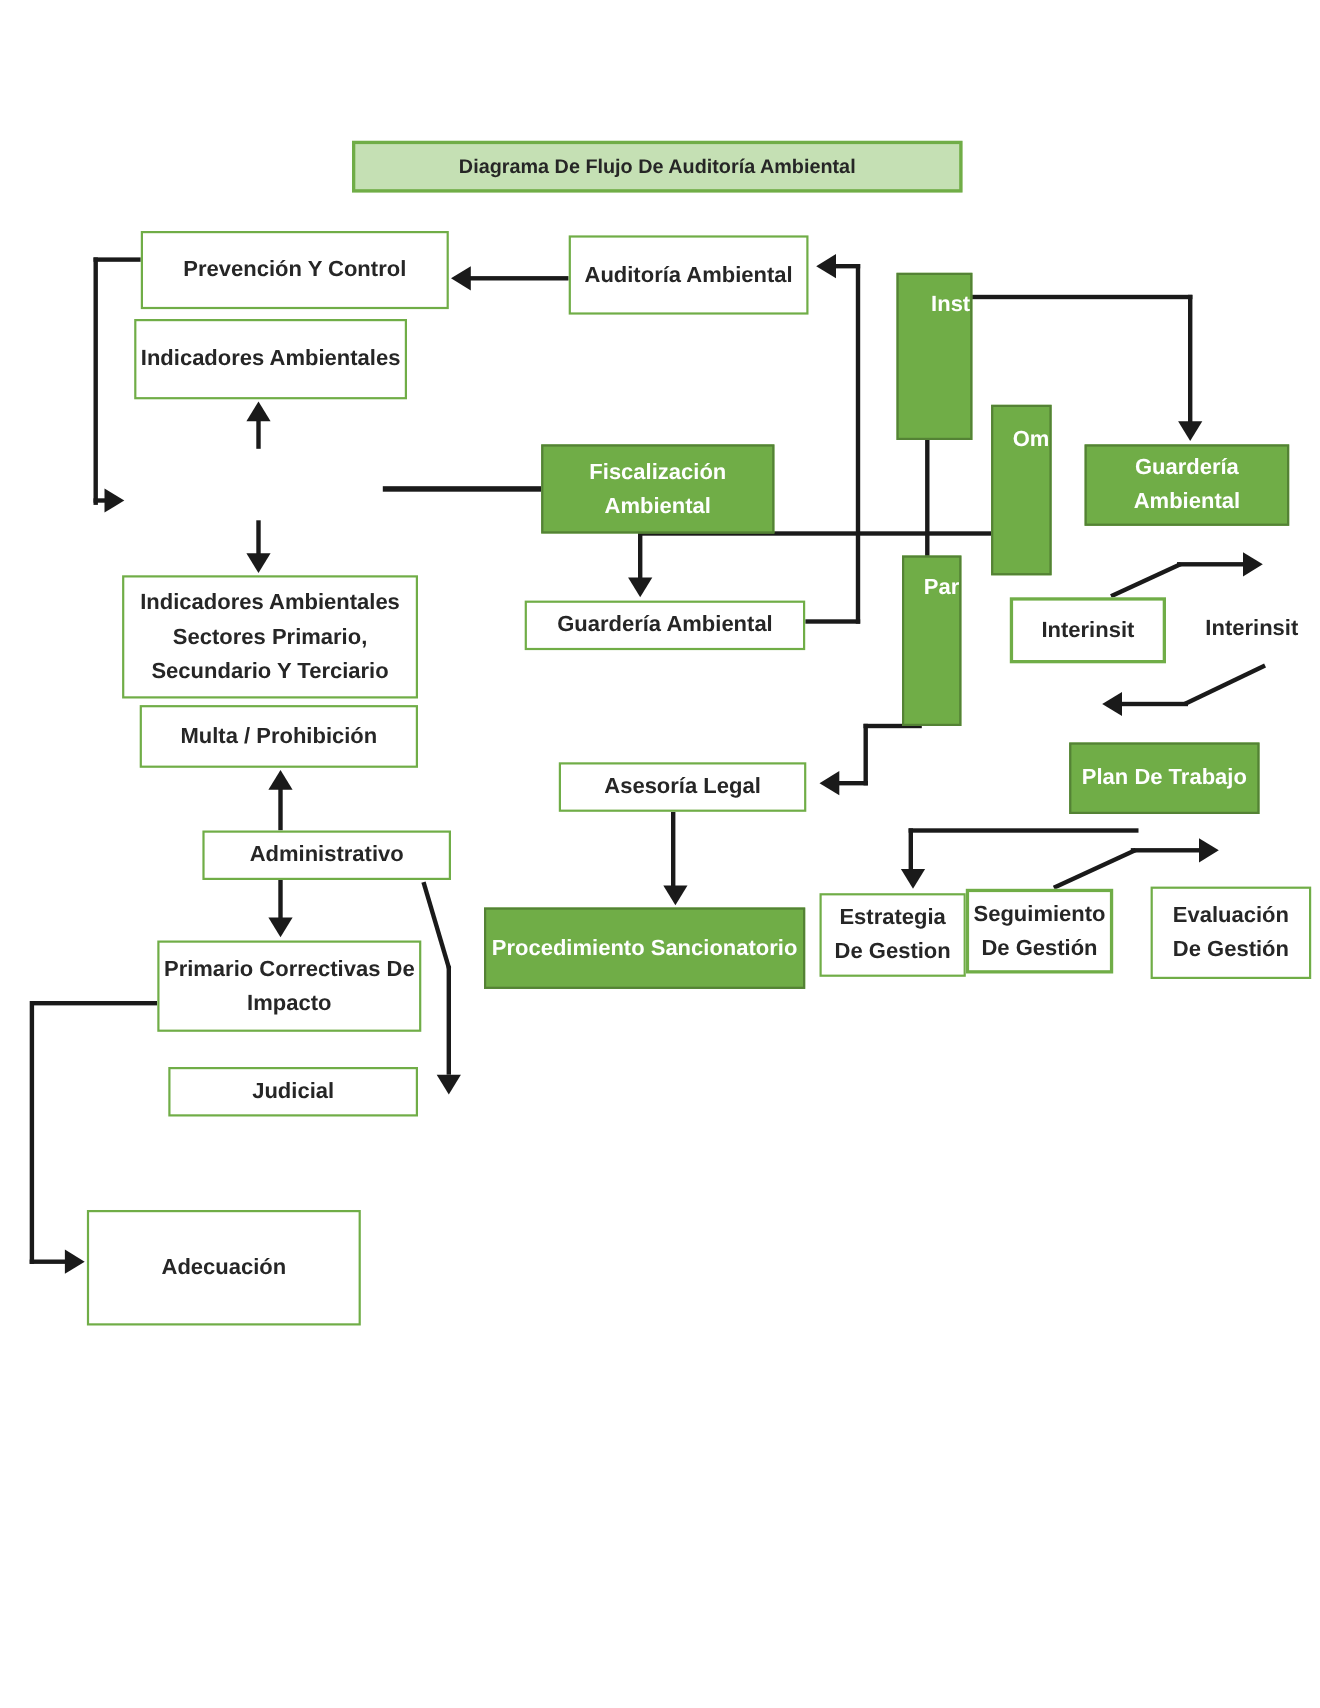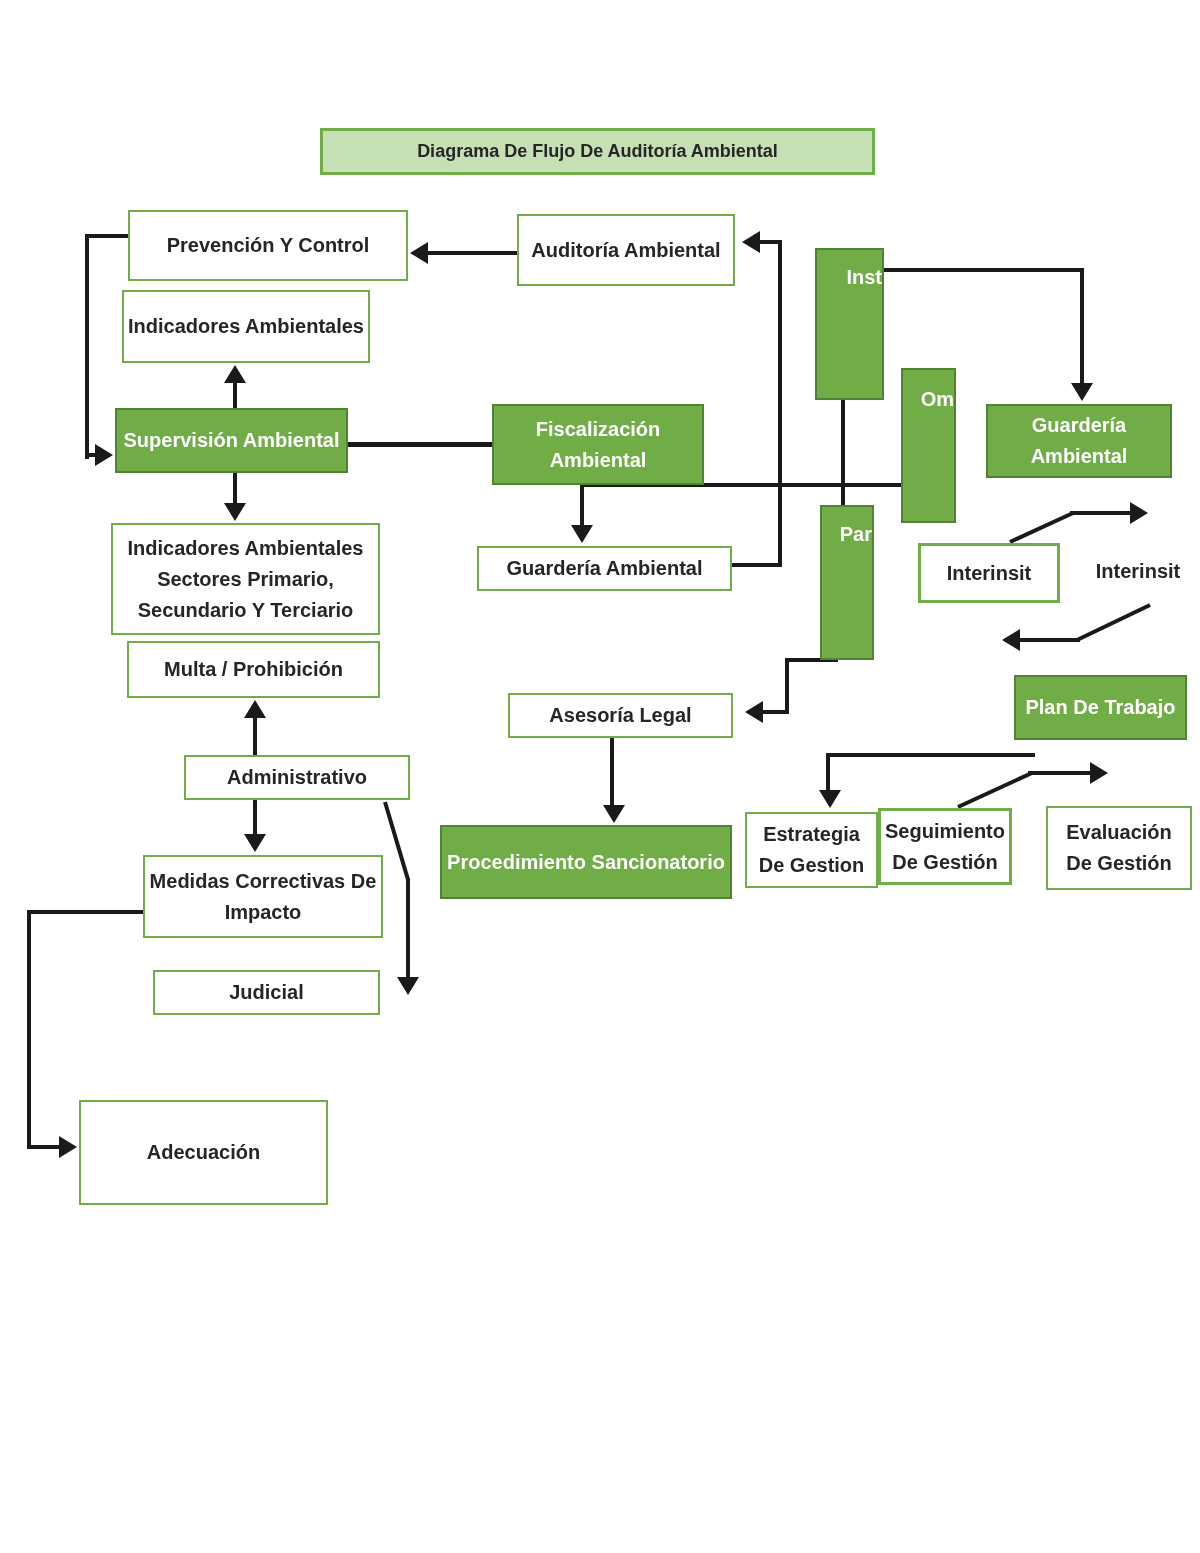--- a/index.html
+++ b/index.html
@@ -110,23 +110,20 @@
   </div>
 
   <div class="node" style="left:517px;top:214px;width:218px;height:72px">
     <span>Auditoría Ambiental</span>
   </div>
 
   <div class="node" style="left:122px;top:290px;width:248px;height:73px">
     <span>Indicadores Ambientales</span>
   </div>
 
-  <div class="node filled" style="left:115px;top:408px;width:233px;height:65px">
-    <span>Supervisión Ambiental</span>
-  </div>
 
   <div class="node filled" style="left:492px;top:404px;width:212px;height:81px">
     <span>Fiscalización
 Ambiental</span>
   </div>
 
   <div class="node filled vbox" style="left:815px;top:248px;width:69px;height:152px">
     <span>Inst</span>
   </div>
 
@@ -163,41 +160,41 @@
 
   <div class="node" style="left:127px;top:641px;width:253px;height:57px">
     <span>Multa / Prohibición</span>
   </div>
 
   <div class="node" style="left:184px;top:755px;width:226px;height:45px">
     <span>Administrativo</span>
   </div>
 
   <div class="node" style="left:143px;top:855px;width:240px;height:83px">
-    <span>Medidas Correctivas De
+    <span>Primario Correctivas De
 Impacto</span>
   </div>
 
   <div class="node" style="left:153px;top:970px;width:227px;height:45px">
     <span>Judicial</span>
   </div>
 
   <div class="node" style="left:79px;top:1100px;width:249px;height:105px">
     <span>Adecuación</span>
   </div>
 
   <div class="node" style="left:508px;top:693px;width:225px;height:45px">
     <span>Asesoría Legal</span>
   </div>
 
   <div class="node filled" style="left:440px;top:825px;width:292px;height:74px">
     <span>Procedimiento Sancionatorio</span>
   </div>
 
-  <div class="node filled" style="left:1014px;top:675px;width:173px;height:65px">
+  <div class="node filled" style="left:972px;top:675px;width:173px;height:65px">
     <span>Plan De Trabajo</span>
   </div>
 
   <div class="node" style="left:745px;top:812px;width:133px;height:76px">
     <span>Estrategia
 De Gestion</span>
   </div>
 
   <div class="node thick" style="left:878px;top:808px;width:134px;height:77px">
     <span>Seguimiento

